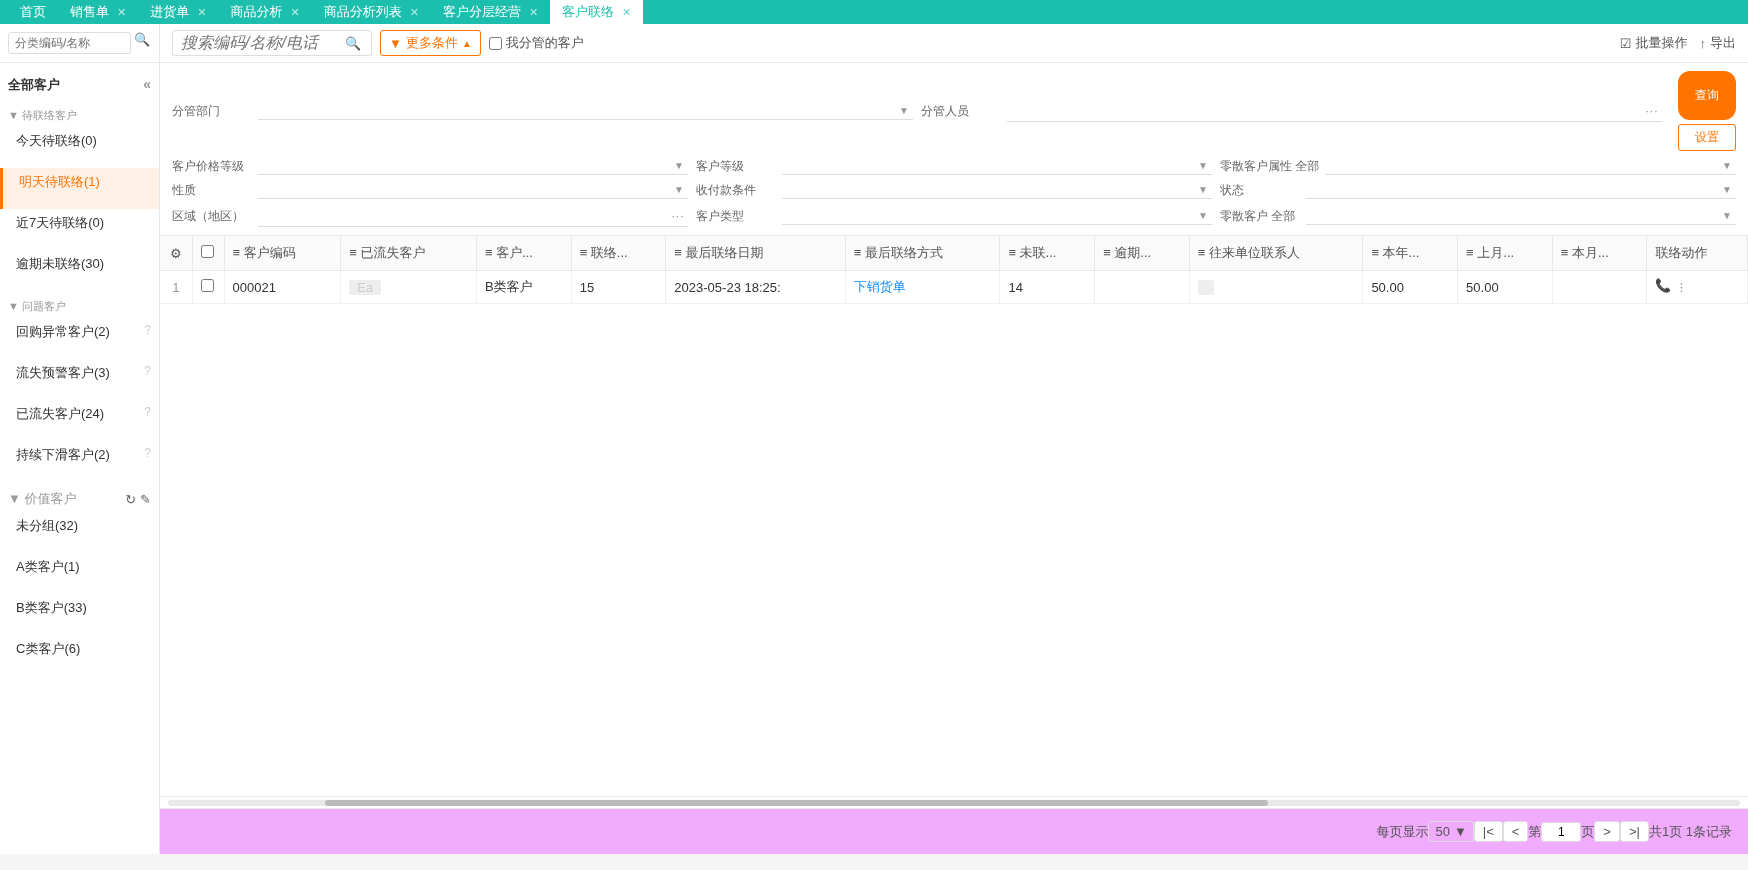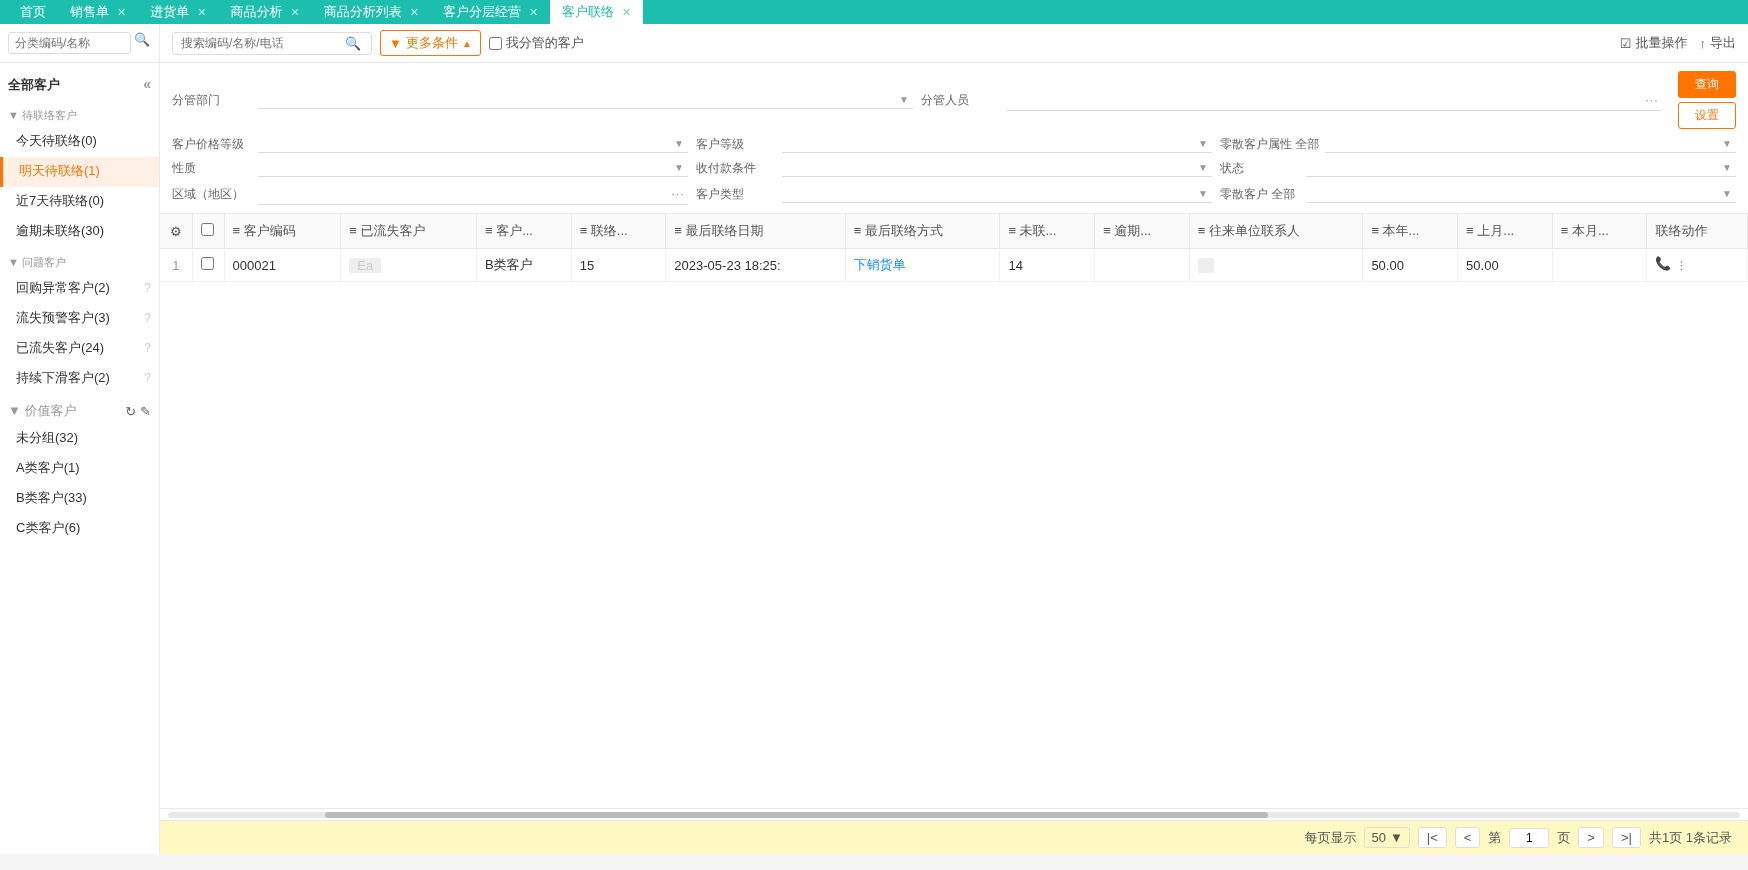--- a/index.html
+++ b/index.html
@@ -82,25 +82,24 @@
       color: #999;
       font-size: 14px;
     }
     .sidebar-group-title {
       padding: 4px 8px;
       color: #999;
       font-size: 11px;
       margin-top: 4px;
     }
     .sidebar-item {
-      padding: 5px 8px 7px 16px;
+      padding: 5px 8px 18px 16px;
       cursor: pointer;
       color: #333;
       display: flex;
-      align-items: center;
       gap: 2px;
     }
     .sidebar-item.active {
       background: #fff0e6;
       color: #ff7300;
       border-left: 3px solid #ff7300;
     }
     .sidebar-item .help-icon {
       color: #ccc;
       font-size: 12px;
@@ -129,23 +128,24 @@
       align-items: center;
       border: 1px solid #ddd;
       border-radius: 3px;
       padding: 3px 8px;
       gap: 4px;
       min-width: 200px;
     }
     .search-box input {
       border: none;
       outline: none;
-      font-size: 12px;
+      font-size: 16px;
       width: 160px;
       color: #999;
+      font-style: italic;
     }
     .filter-btn {
       display: flex;
       align-items: center;
       gap: 4px;
       color: #ff7300;
       cursor: pointer;
       padding: 3px 8px;
       border: 1px solid #ff7300;
       border-radius: 3px;
@@ -220,22 +220,22 @@
     .filter-actions {
       display: flex;
       flex-direction: column;
       gap: 4px;
       margin-left: 8px;
     }
     .btn-query {
       background: #ff7300;
       color: #fff;
       border: none;
-      border-radius: 3px;
-      padding: 5px 16px;
+      border-radius: 12px;
+      padding: 16px 16px;
       cursor: pointer;
       font-size: 12px;
     }
     .btn-config {
       background: #fff;
       color: #ff7300;
       border: 1px solid #ff7300;
       border-radius: 3px;
       padding: 4px 16px;
       cursor: pointer;
@@ -283,27 +283,26 @@
       border-right: 1px solid #f0f0f0;
       white-space: nowrap;
     }
     table tbody td:first-child { text-align: center; color: #999; }
     .link-text { color: #1890ff; cursor: pointer; text-decoration: none; }
     .masked-text { color: #ccc; background: #eee; border-radius: 2px; padding: 0 8px; }
     .action-icons { display: flex; gap: 8px; color: #999; cursor: pointer; }
 
     
     .pagination {
-      background: #fef9c3;
+      background: #f0abfc;
       border-top: 1px solid #e8e8e8;
-      padding: 6px 16px;
+      padding: 12px 16px;
       display: flex;
       align-items: center;
       justify-content: flex-end;
-      gap: 8px;
       font-size: 12px;
       color: #555;
     }
     .page-size-select {
       display: flex;
       align-items: center;
       gap: 4px;
       border: 1px solid #ddd;
       border-radius: 3px;
       padding: 2px 6px;

